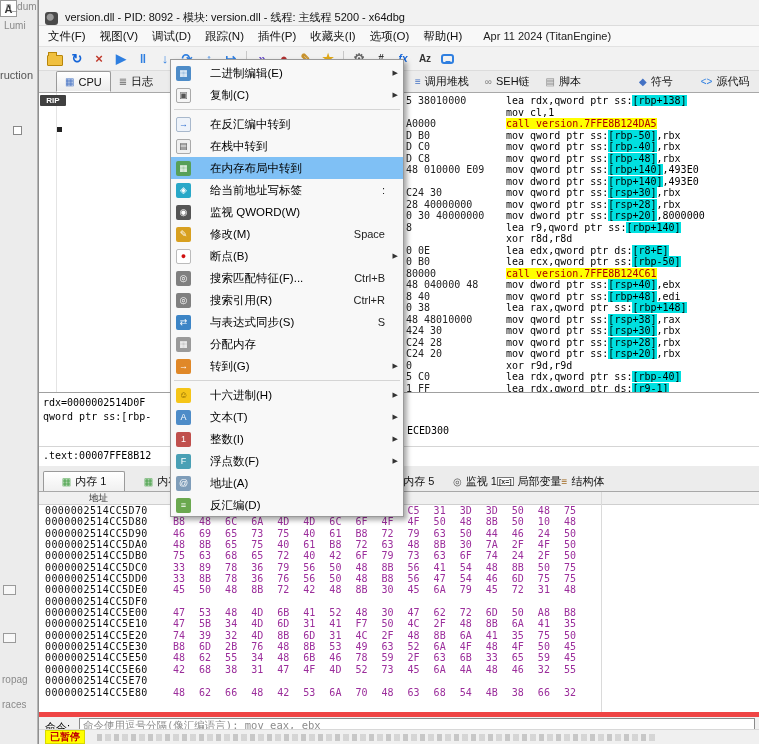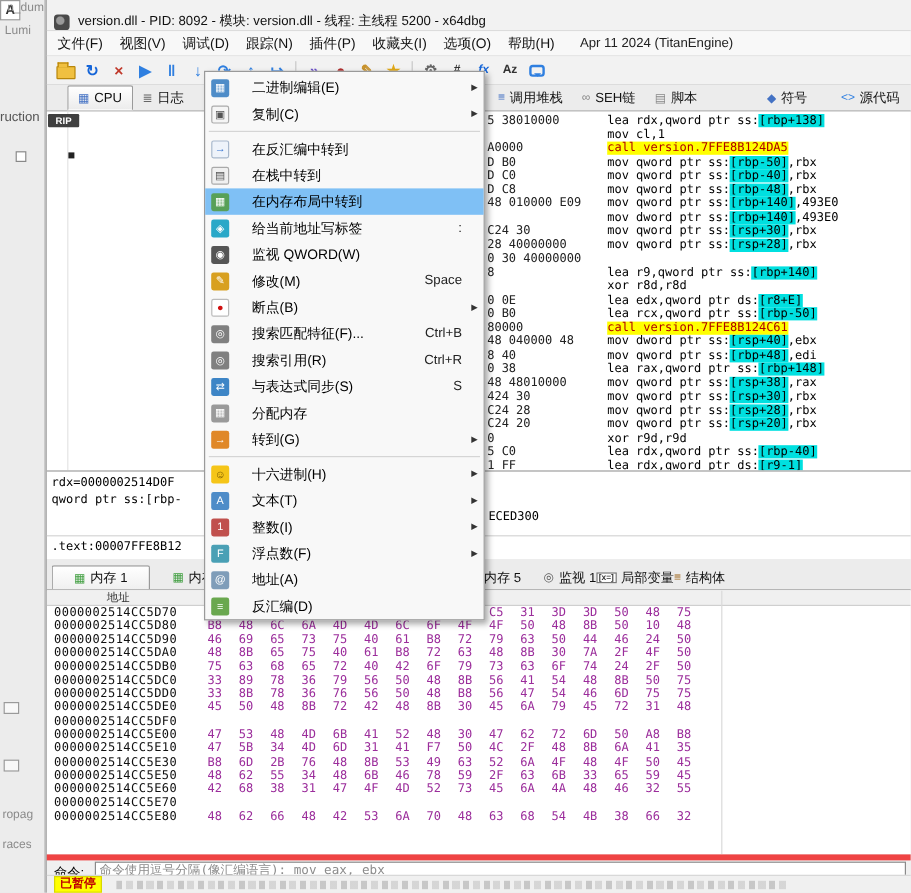--- a/index.html
+++ b/index.html
@@ -6,21 +6,21 @@
   html,body{width:759px;height:744px;overflow:hidden}
   body{position:relative;font-family:"Liberation Sans",sans-serif;background:#e9e9e9;font-size:11px;color:#000}
   .mono{font-family:"DejaVu Sans Mono",monospace}
 
   
   .bgstrip{position:absolute;left:0;top:0;width:38px;height:744px;background:#ececec;border-right:1px solid #b5b5b5}
   .frag{position:absolute;color:#8a8a8a;font-size:10px;white-space:nowrap;overflow:hidden;max-width:37px}
   .f-top{left:6px;top:1px}
   .f-title{left:4px;top:20px}
   .f-toolA{left:3px;top:42px;width:17px;height:17px;border:1px solid #9a9a9a;background:#fff;color:#333;display:flex;align-items:center;justify-content:center;font-size:11px;font-weight:bold}
-  .f-mid{left:0;top:92px;color:#555;font-size:11px}
+  .f-mid{left:0;top:69px;color:#555;font-size:11px}
   .f-low1{left:2px;top:674px}
   .f-low2{left:2px;top:699px}
   .f-chk{position:absolute;left:13px;top:126px;width:9px;height:9px;border:1px solid #888;background:#fff}
   .f-box1{position:absolute;left:3px;top:585px;width:13px;height:10px;border:1px solid #9a9a9a;background:#f8f8f8}
   .f-box2{position:absolute;left:3px;top:633px;width:13px;height:10px;border:1px solid #9a9a9a;background:#f8f8f8}
 
   
   .win{position:absolute;left:38px;top:0;width:721px;height:744px;background:#f0f0f0;border-left:1px solid #8f8f8f}
 
   .titlebar{position:absolute;left:0;top:0;width:100%;height:26px;background:#f2f2f2;border-bottom:1px solid #dcdcdc;display:flex;align-items:flex-end;padding-left:6px}
@@ -273,20 +273,21 @@
           <div class="drow">
             <span class="dbytes">C24 30</span>
             <span class="dtext">mov qword ptr ss:<span class="memtok">[rsp+30]</span>,rbx</span>
           </div>
           <div class="drow">
             <span class="dbytes">28 40000000</span>
             <span class="dtext">mov qword ptr ss:<span class="memtok">[rsp+28]</span>,rbx</span>
           </div>
           <div class="drow">
             <span class="dbytes">0 30 40000000</span>
+            <span class="dtext">mov dword ptr ss:<span class="memtok">[rsp+20]</span>,8000000</span>
           </div>
           <div class="drow">
             <span class="dbytes">8</span>
             <span class="dtext">lea r9,qword ptr ss:<span class="memtok">[rbp+140]</span></span>
           </div>
           <div class="drow">
             <span class="dbytes"></span>
             <span class="dtext">xor r8d,r8d</span>
           </div>
           <div class="drow">
@@ -428,20 +429,24 @@
           </div>
           <div class="dumprow mono">
             <span class="daddr">0000002514CC5E00</span>
             <span class="dbyt">47 53 48 4D 6B 41 52 48 30 47 62 72 6D 50 A8 B8</span>
           </div>
           <div class="dumprow mono">
             <span class="daddr">0000002514CC5E10</span>
             <span class="dbyt">47 5B 34 4D 6D 31 41 F7 50 4C 2F 48 8B 6A 41 35</span>
           </div>
           <div class="dumprow mono">
+            <span class="daddr">0000002514CC5E20</span>
+            <span class="dbyt">74 39 32 4D 8B 6D 31 4C 2F 48 8B 6A 41 35 75 50</span>
+          </div>
+          <div class="dumprow mono">
             <span class="daddr">0000002514CC5E30</span>
             <span class="dbyt">B8 6D 2B 76 48 8B 53 49 63 52 6A 4F 48 4F 50 45</span>
           </div>
           <div class="dumprow mono">
             <span class="daddr">0000002514CC5E50</span>
             <span class="dbyt">48 62 55 34 48 6B 46 78 59 2F 63 6B 33 65 59 45</span>
           </div>
           <div class="dumprow mono">
             <span class="daddr">0000002514CC5E60</span>
             <span class="dbyt">42 68 38 31 47 4F 4D 52 73 45 6A 4A 48 46 32 55</span>

